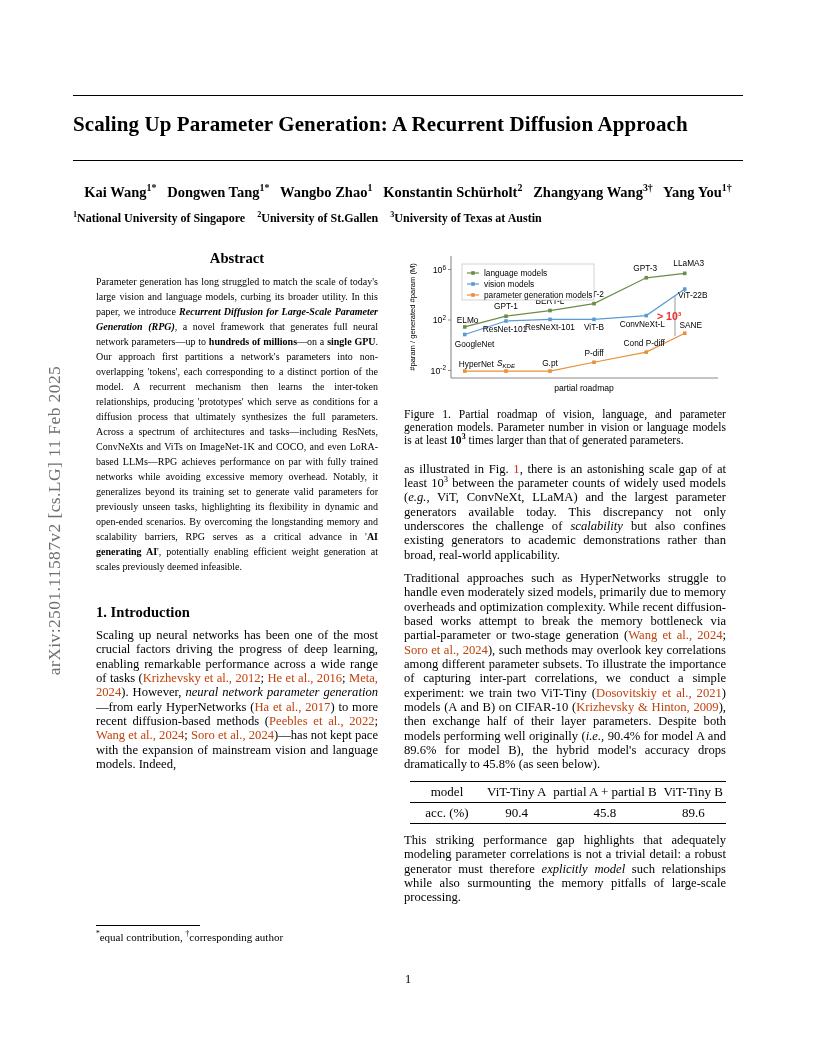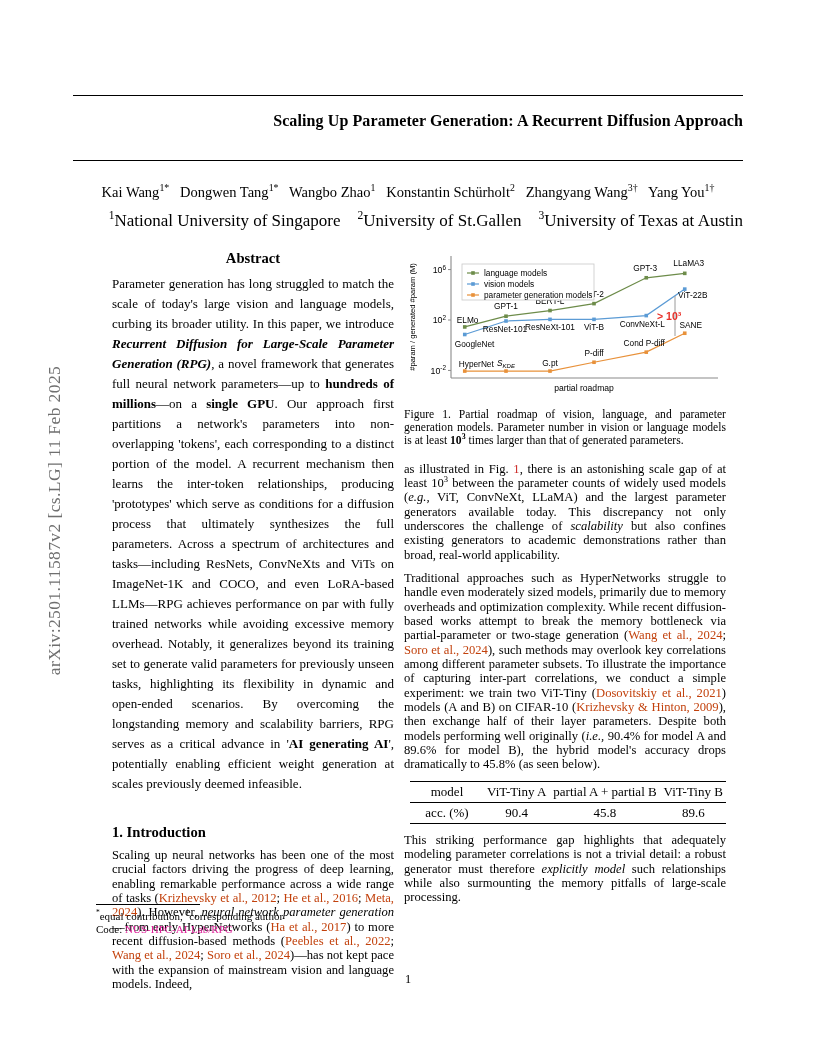--- a/index.html
+++ b/index.html
@@ -32,57 +32,57 @@
 
   .rule {
     position:absolute; left:73px; width:670px;
     border-top:1.4px solid #000;
   }
   #rule-top { top:95px; }
   #rule-under-title { top:160px; }
 
   #paper-title {
     position:absolute; left:73px; top:112px; width:670px;
-    text-align:right;
-    font-size:16px; font-weight:bold;
+    text-align:left;
+    font-size:21px; font-weight:bold;
     font-family:"Liberation Serif", serif;
     letter-spacing:0.1px;
   }
 
   #author-line {
     position:absolute; left:73px; top:184px; width:670px;
-    text-align:center; font-size:14.5px; font-weight:normal;
+    text-align:center; font-size:14.5px; font-weight:bold;
   }
   #affil-line {
     position:absolute; left:73px; top:211px; width:670px;
-    text-align:right; font-size:17px; font-weight:normal;
+    text-align:left; font-size:12px; font-weight:bold;
   }
   sup { font-size:0.68em; vertical-align:super; line-height:0; }
 
   
-  #col-left  { position:absolute; left:96px;  top:250px; width:282px;margin-left:16px; }
+  #col-left  { position:absolute; left:96px;  top:250px; width:282px; }
   #col-right { position:absolute; left:404px; top:250px; width:322px; }
 
   h2.section {
     font-size:14.6px; font-weight:bold; margin:0 0 7px 0;
     font-family:"Liberation Serif", serif;
   }
   #abstract-head {
     text-align:center; font-size:14.6px; font-weight:bold;
     margin:0 0 7px 0;
   }
   p.body {
     margin:0 0 9px 0;
     font-size:12.6px;
     line-height:14.35px;
     text-align:justify;
     text-justify:inter-word;
     hyphens:none;
   }
-  p.abs { font-size:13px; line-height:20px; }
+  p.abs { font-size:10px; line-height:15px; }
   .cite { color:#c2410c; }
   .ital { font-style:italic; }
   .bld  { font-weight:bold; }
   .bldital { font-weight:bold; font-style:italic; }
   .sup-n { font-size:0.68em; vertical-align:super; line-height:0; }
 
   
   #figure-block { position:absolute; left:404px; top:250px; width:322px; }
   #chart-wrap {
     position:relative; width:322px; height:152px;
@@ -104,21 +104,21 @@
     font-family:"Liberation Serif", serif;
   }
   #acc-table th, #acc-table td {
     text-align:center; padding:2px 2px; font-weight:normal;
   }
   #acc-table thead tr { border-top:1.1px solid #000; border-bottom:0.8px solid #000; }
   #acc-table tbody tr { border-bottom:1.1px solid #000; }
 
   
   #footnote {
-    position:absolute; left:96px; top:904px; width:282px;
+    position:absolute; left:96px; top:925px; width:282px;
     font-size:11px; line-height:13px;
   }
   #footnote-rule {
     width:104px; border-top:0.9px solid #000; margin-bottom:5px;
   }
   .codelink { color:#e0219b; }
 
   #page-number {
     position:absolute; left:0; top:972px; width:816px;
     text-align:center; font-size:12.4px;
@@ -251,20 +251,16 @@
           </tr>
         </tbody>
     </table>
 
     <p class="body">This striking performance gap highlights that adequately modeling parameter correlations is not a trivial detail: a robust generator must therefore <span class="ital">explicitly model</span> such relationships while also surmounting the memory pitfalls of large-scale processing.</p>
   </div>
 
   <div id="footnote">
     <div id="footnote-rule"></div>
     <div><span class="sup-n">*</span>equal contribution, <span class="sup-n">†</span>corresponding author</div>
-    <div>
-      <span>Code:</span>
-      <span class="codelink">NUS-HPC-AI-Lab/RPG</span>
-    </div>
   </div>
 
   <div id="page-number">1</div>
 </div>
 
 </body></html>

